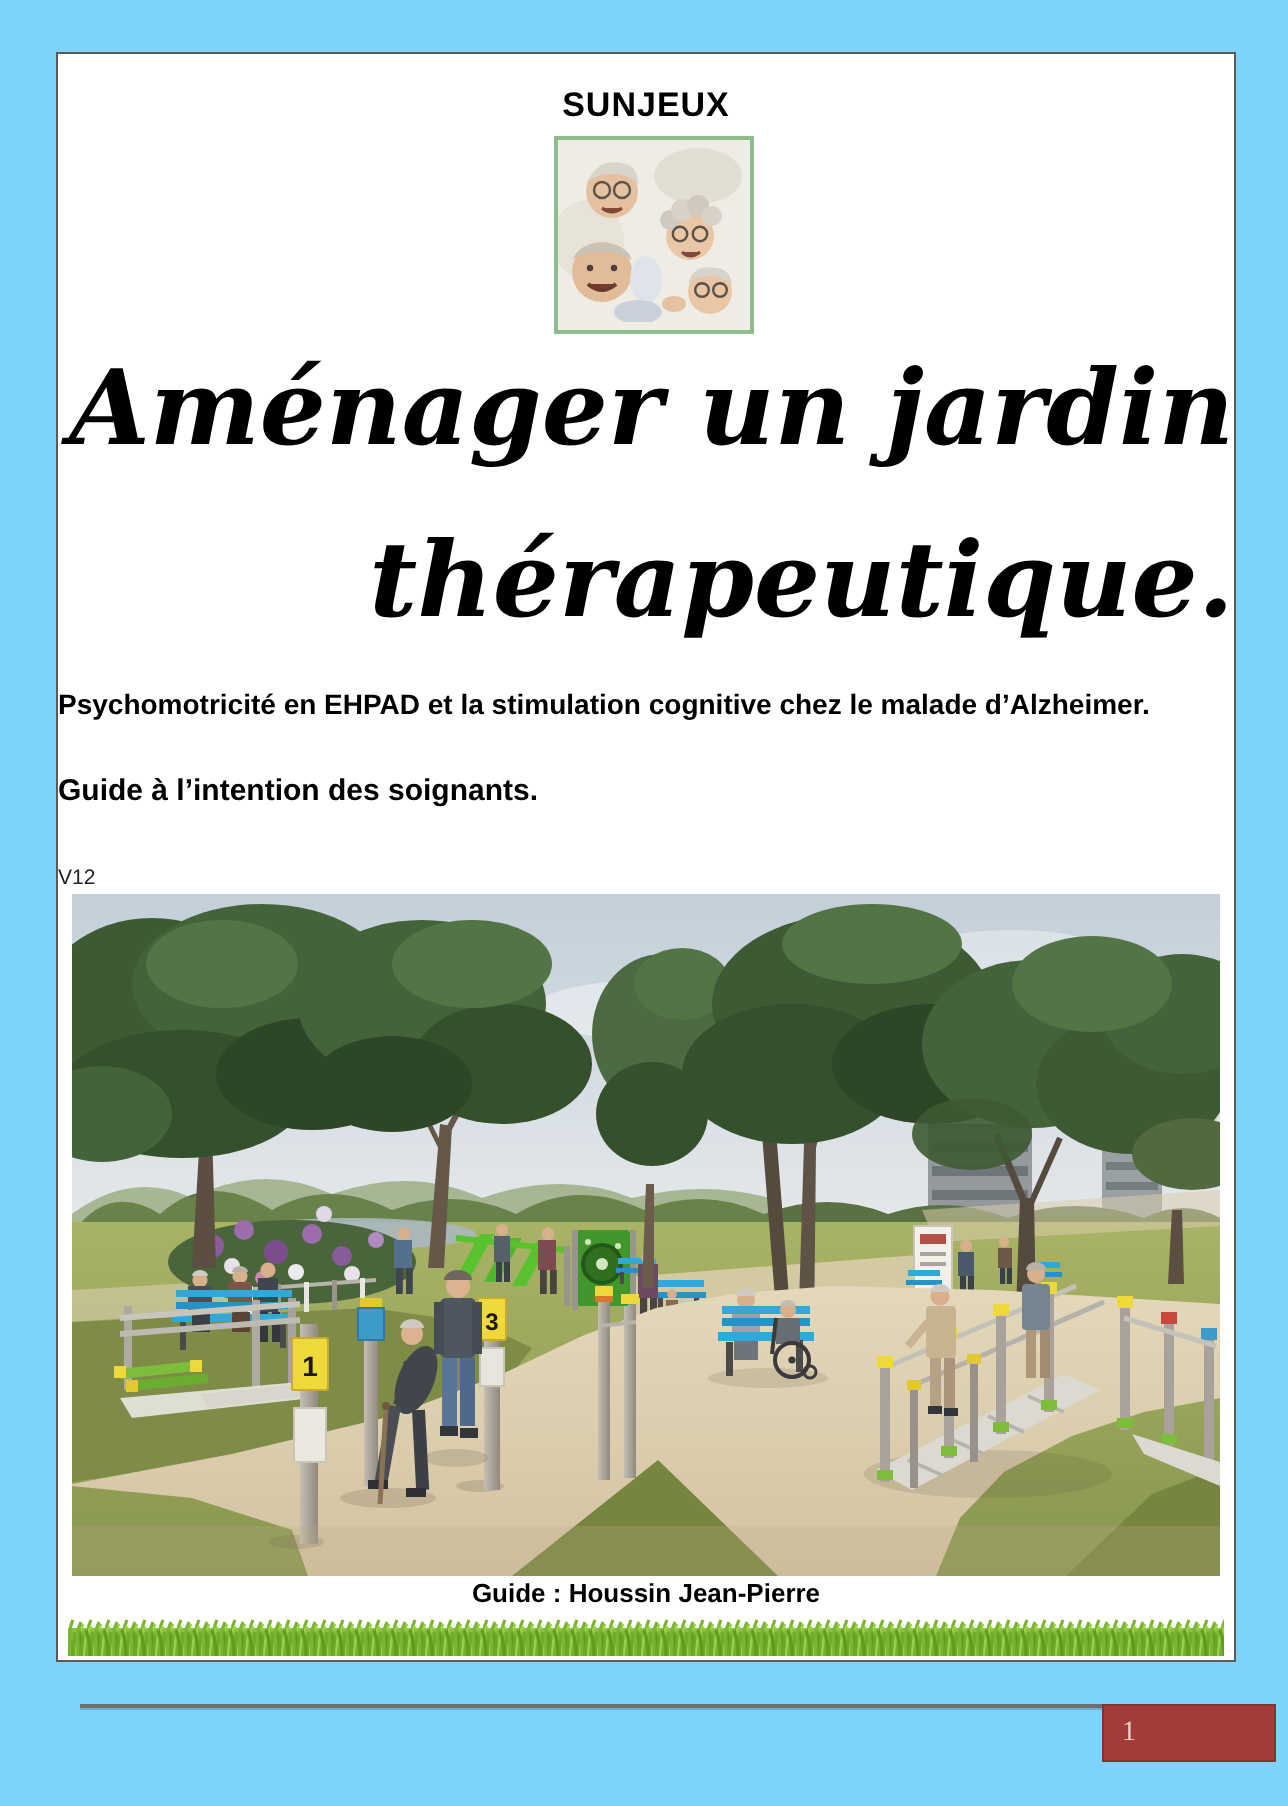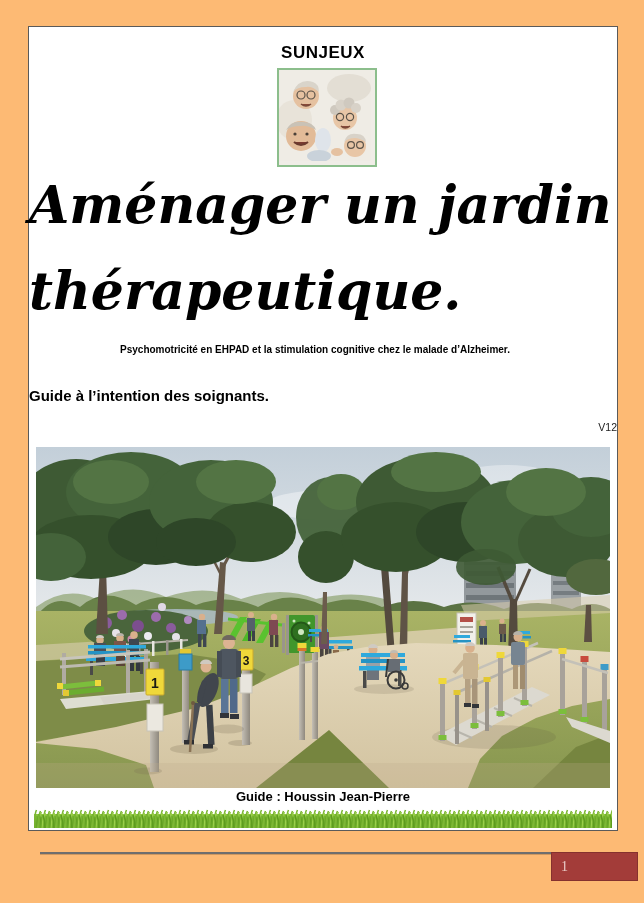--- a/index.html
+++ b/index.html
@@ -1,34 +1,34 @@
 <!DOCTYPE html>
 <html style="--page_box_red: #a33c39; --photo_border_green: #8cbe8c; --grass_green: #76a832; --bench_blue: #2fa9dc; --cap_yellow: #efd83a;"><head>
 <meta charset="utf-8">
 <style>
   html,body{margin:0;padding:0;background:#ffffff;}
-  .page{position:relative;width:644px;height:903px;background:#fdba74;overflow:hidden;
+  .page{position:relative;width:644px;height:903px;background:#7dd3fc;overflow:hidden;
         font-family:"Liberation Sans",sans-serif;color:#000;}
   .frame{position:absolute;left:28px;top:26px;width:588px;height:803px;
          border:1px solid #5a5a5a;background:#ffffff;}
   .brand{position:absolute;left:0;right:0;top:16px;text-align:center;
          font-size:17px;font-weight:bold;letter-spacing:.5px;}
   .photo{position:absolute;left:248px;top:41px;width:96px;height:95px;
          border:2px solid var(--photo_border_green);background:#f0ede7;}
   .photo svg{display:block;}
-  .title{position:absolute;left:0;right:0;text-align:left;
+  .title{position:absolute;left:0;right:0;text-align:right;
          font-family:"DejaVu Serif","Liberation Serif",serif;
          font-style:italic;font-weight:bold;font-size:52px;line-height:1;color:#000;}
   .title-1{top:152px;}
   .title-2{top:238px;}
-  .subtitle{position:absolute;left:0;right:16px;top:317px;text-align:center;
-            font-size:10px;font-weight:bold;}
+  .subtitle{position:absolute;left:0;right:16px;top:317px;
+            font-size:14px;font-weight:bold;}
   .audience{position:absolute;left:0;right:0;top:360px;
             font-size:15px;font-weight:bold;}
-  .version{position:absolute;left:0;right:0;top:394px;text-align:right;font-size:10.5px;color:#222;}
+  .version{position:absolute;left:0;right:0;top:406px;text-align:left;font-size:10.5px;color:#222;}
   .garden{position:absolute;left:7px;top:420px;width:574px;height:341px;}
   .author{position:absolute;left:0;right:0;top:762px;text-align:center;
           font-size:13px;font-weight:bold;}
   .grass-strip{position:absolute;left:5px;top:782px;width:578px;height:19px;}
   .footer-rule{position:absolute;left:40px;top:852px;width:511px;height:2px;
                background:#6e6e6e;box-shadow:0 1px 0 rgba(0,0,0,.18);}
   .footer-title{position:absolute;left:0;top:857px;width:545px;text-align:right;
                 font-size:12.5px;color:#333;}
   .page-num{position:absolute;left:551px;top:852px;width:87px;height:29px;
             background:var(--page_box_red);border:1px solid rgba(0,0,0,.18);

